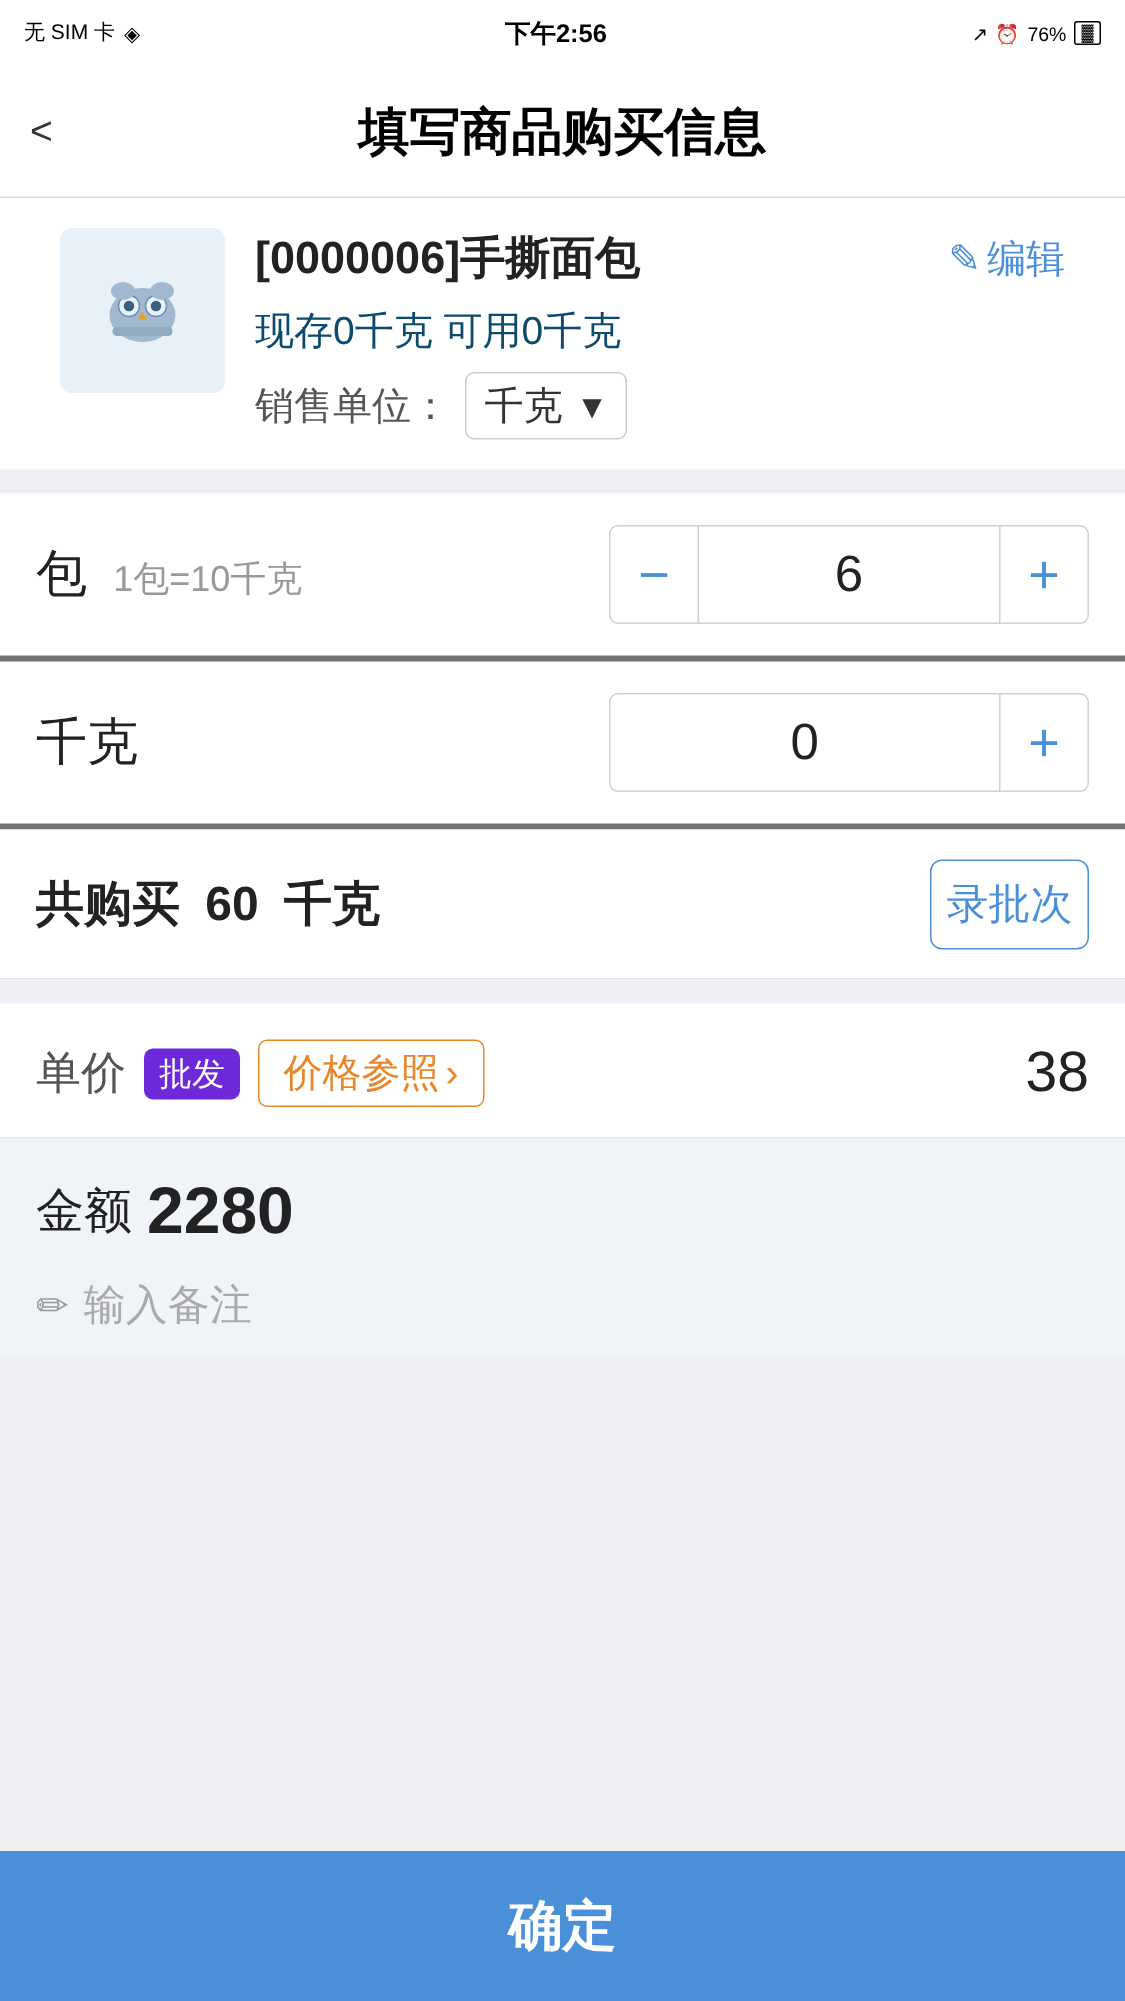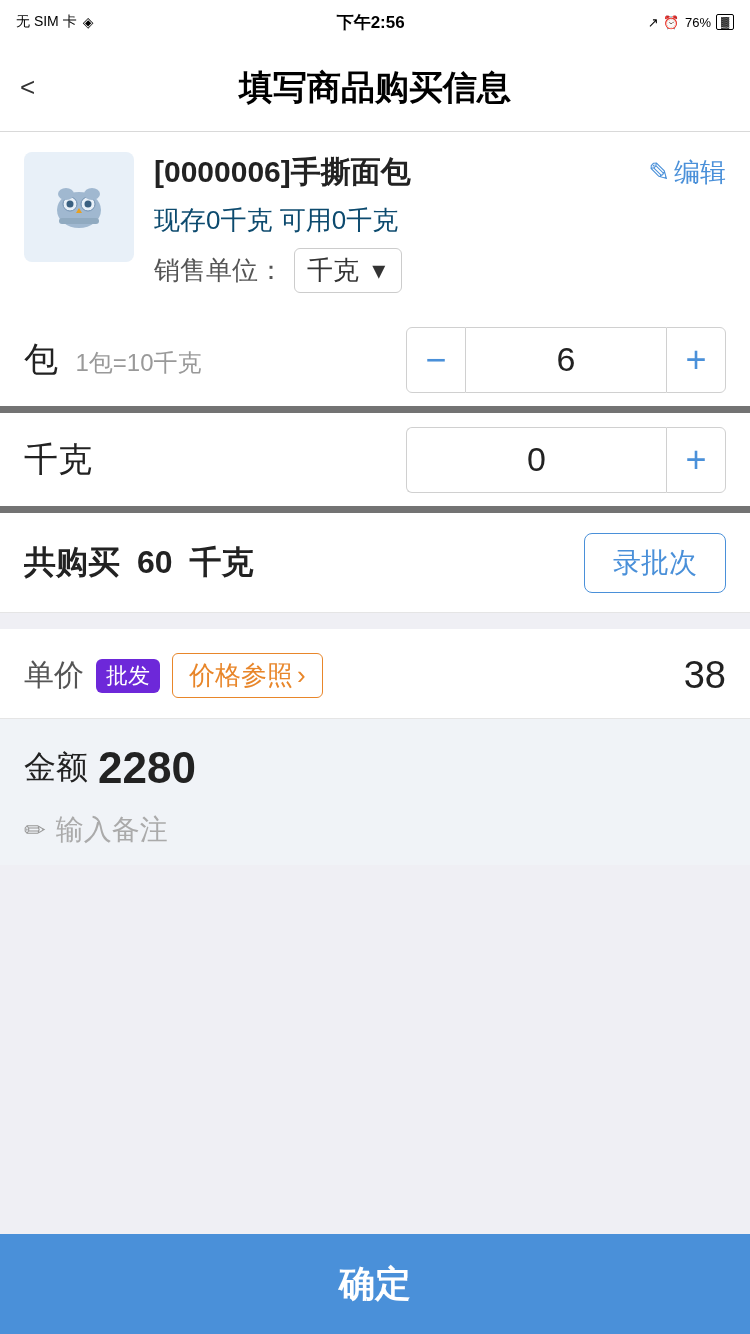--- a/index.html
+++ b/index.html
@@ -50,24 +50,25 @@
     }
     .nav-title {
       font-size: 34px;
       font-weight: 600;
       color: #000;
     }
 
     
     .product-section {
       background: #fff;
-      padding: 20px 24px;
+      padding: 20px 40px;
       display: flex;
       align-items: flex-start;
       gap: 20px;
+      margin-bottom: 16px;
     }
     .product-thumb {
       width: 110px;
       height: 110px;
       background: #e8f0f8;
       border-radius: 8px;
       display: flex;
       align-items: center;
       justify-content: center;
       flex-shrink: 0;
@@ -95,22 +96,22 @@
 
     
     .input-section {
       background: #fff;
       margin-bottom: 0;
     }
     .input-row {
       display: flex;
       align-items: center;
       padding: 0 24px;
-      height: 100px;
-      border-bottom: 7px solid #737373;
+      height: 112px;
+      border-bottom: 4px solid #737373;
     }
     .input-label {
       font-size: 34px;
       color: #222;
       flex: 1;
     }
     .input-label-sub { font-size: 24px; color: #999; margin-left: 8px; }
     .qty-control {
       display: flex;
       align-items: center;
@@ -177,21 +178,21 @@
       height: 100px;
       background: #fff;
       border-bottom: 1px solid #e5e5e5;
       gap: 44px;
     }
     .total-text { font-size: 32px; color: #222; }
     .total-text span { font-weight: 700; }
     .record-btn {
       border: 1.5px solid #4a90d9;
       border-radius: 8px;
-      padding: 10px 28px;
+      padding: 10px 10px;
       color: #4a90d9;
       font-size: 28px;
       background: #fff;
       cursor: pointer;
     }
 
     
     .section-divider { height: 16px; background: #efeff4; }
 
     

